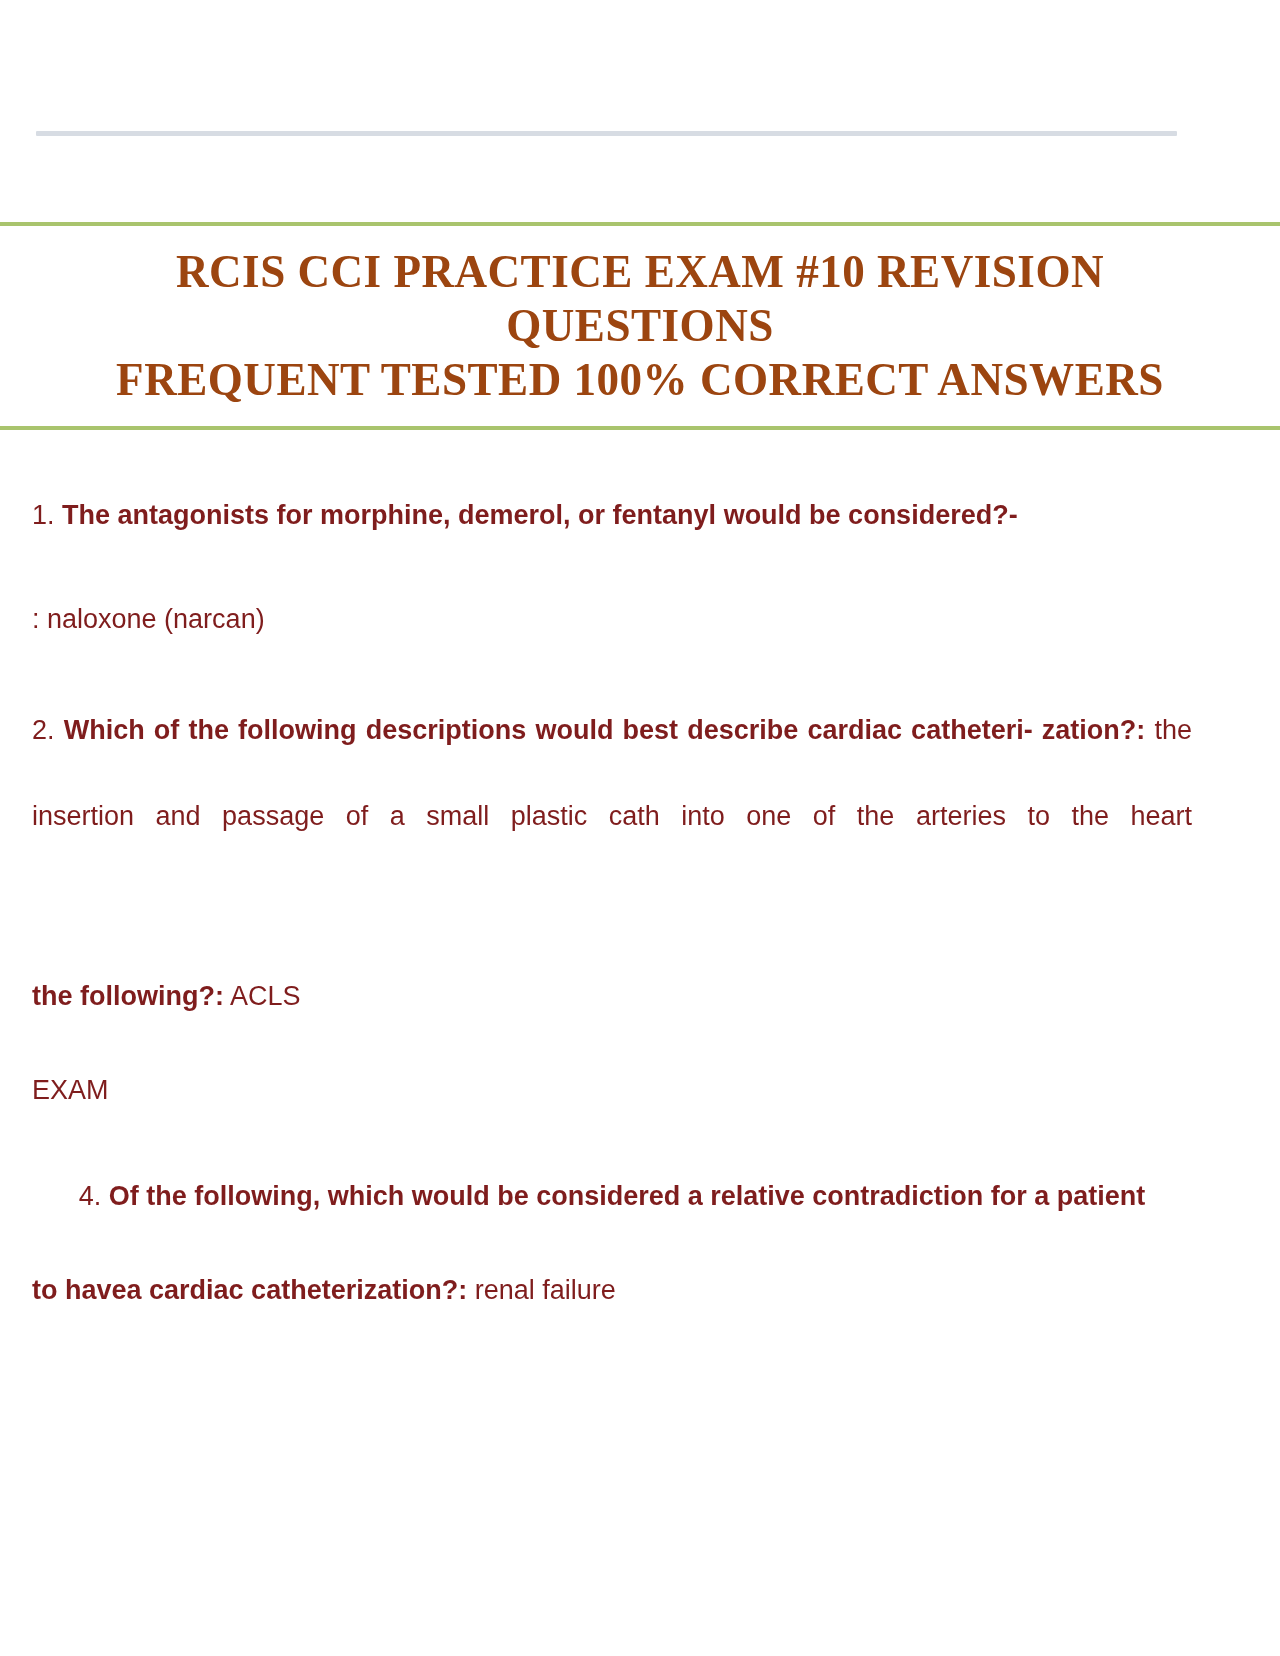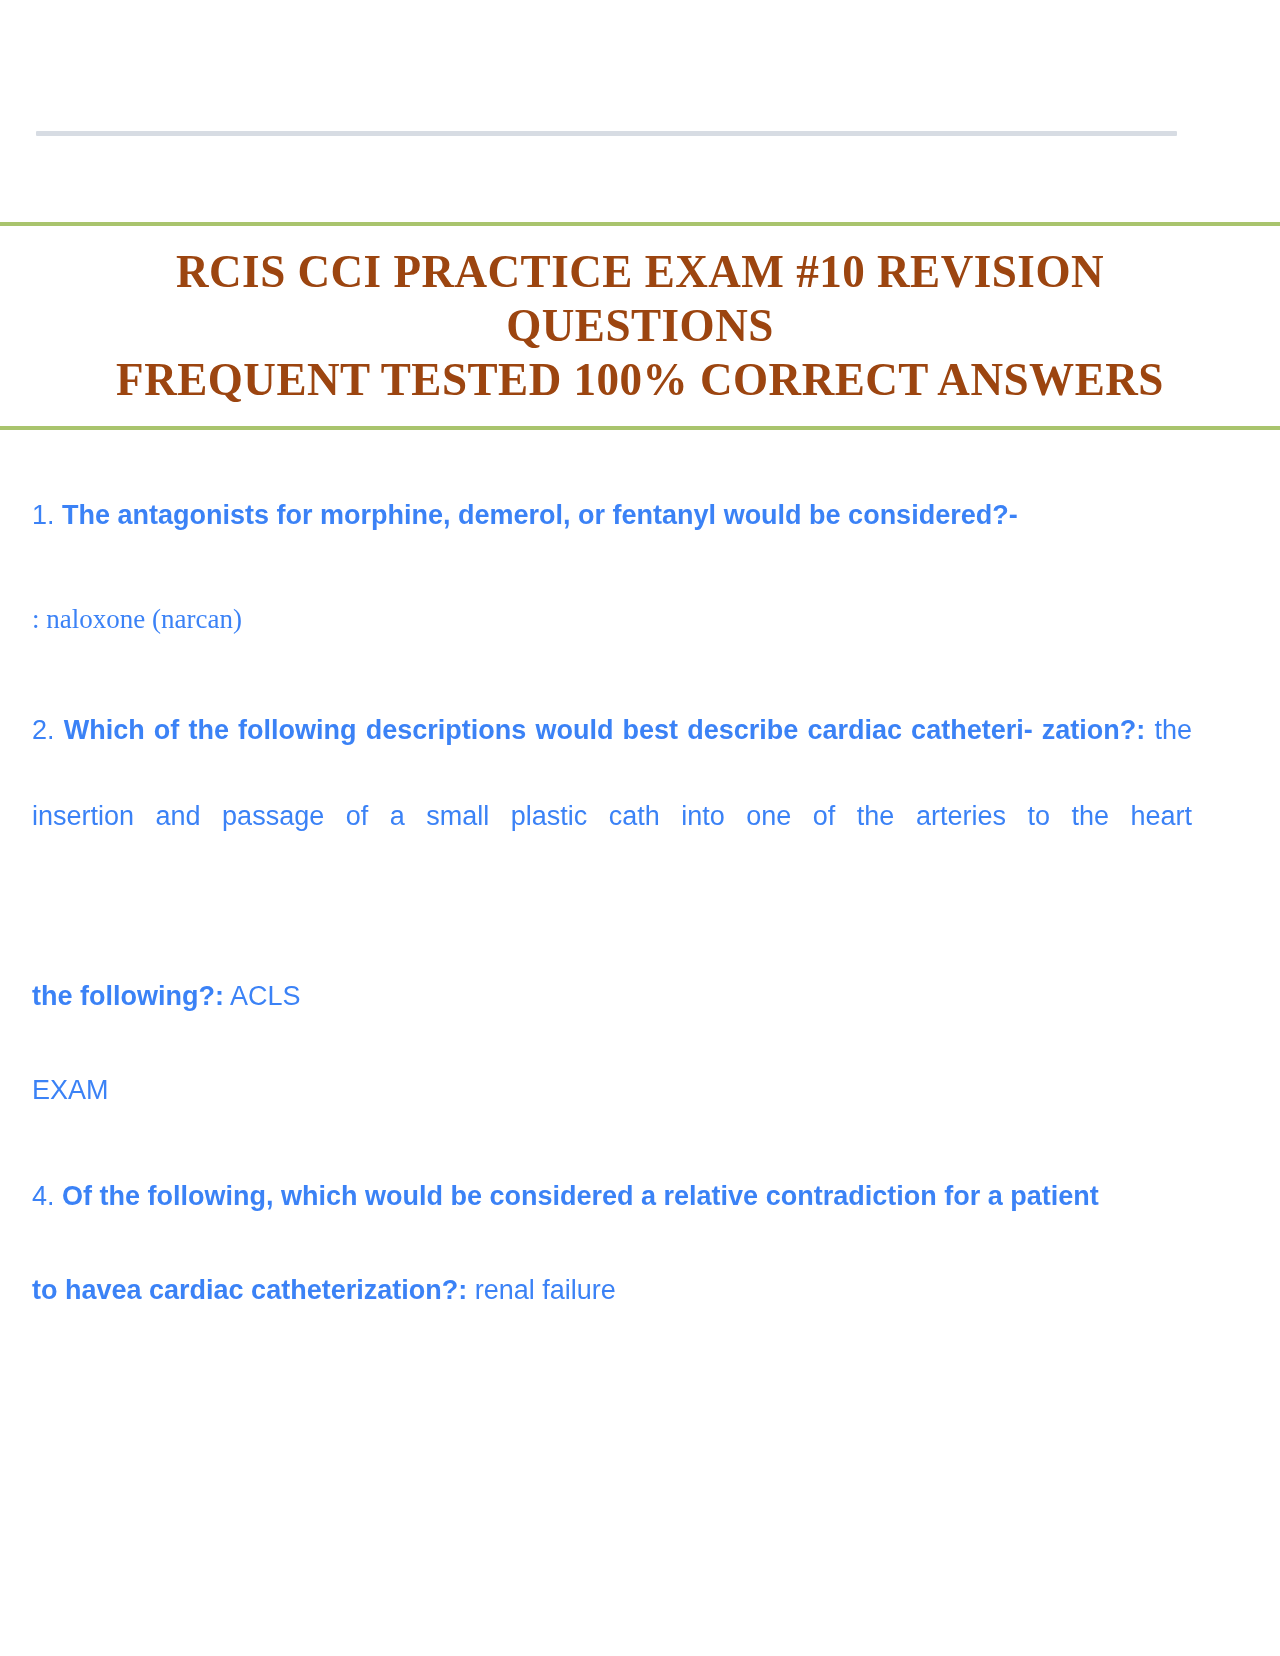--- a/index.html
+++ b/index.html
@@ -65,21 +65,21 @@
   .content {
     position: absolute;
     left: 32px;
     top: 472px;
     width: 1160px;
   }
 
   .qline {
     font-size: 27px;
     line-height: 86px;
-    color: #3b82f6;
+    color: #7f1d1d;
     margin: 0;
   }
 
   .qline.justify {
     text-align: justify;
     text-justify: inter-word;
     line-height: 86px;
   }
   .qline.justify::after {
     content: "";
@@ -92,25 +92,25 @@
   }
   .b {
     font-weight: bold;
   }
   .n {
     font-weight: normal;
   }
 
   
   .p1 { margin-top: 0px; }
-  .p2 { margin-top: 18px; font-family: Liberation Serif, serif; }
+  .p2 { margin-top: 18px; }
   .p3 { margin-top: 25px; }
   .p4 { margin-top: 6px; }
   .p5 { margin-top: 8px; }
-  .p6 { margin-top: 20px; }
+  .p6 { margin-top: 20px; text-align: center; }
 </style>
 </head>
 <body>
 
 <div class="page">
 
   <div class="top-rule"></div>
 
   <div class="title-band">
     <h1 class="title-text">RCIS CCI PRACTICE EXAM #10 REVISION QUESTIONS</h1>

